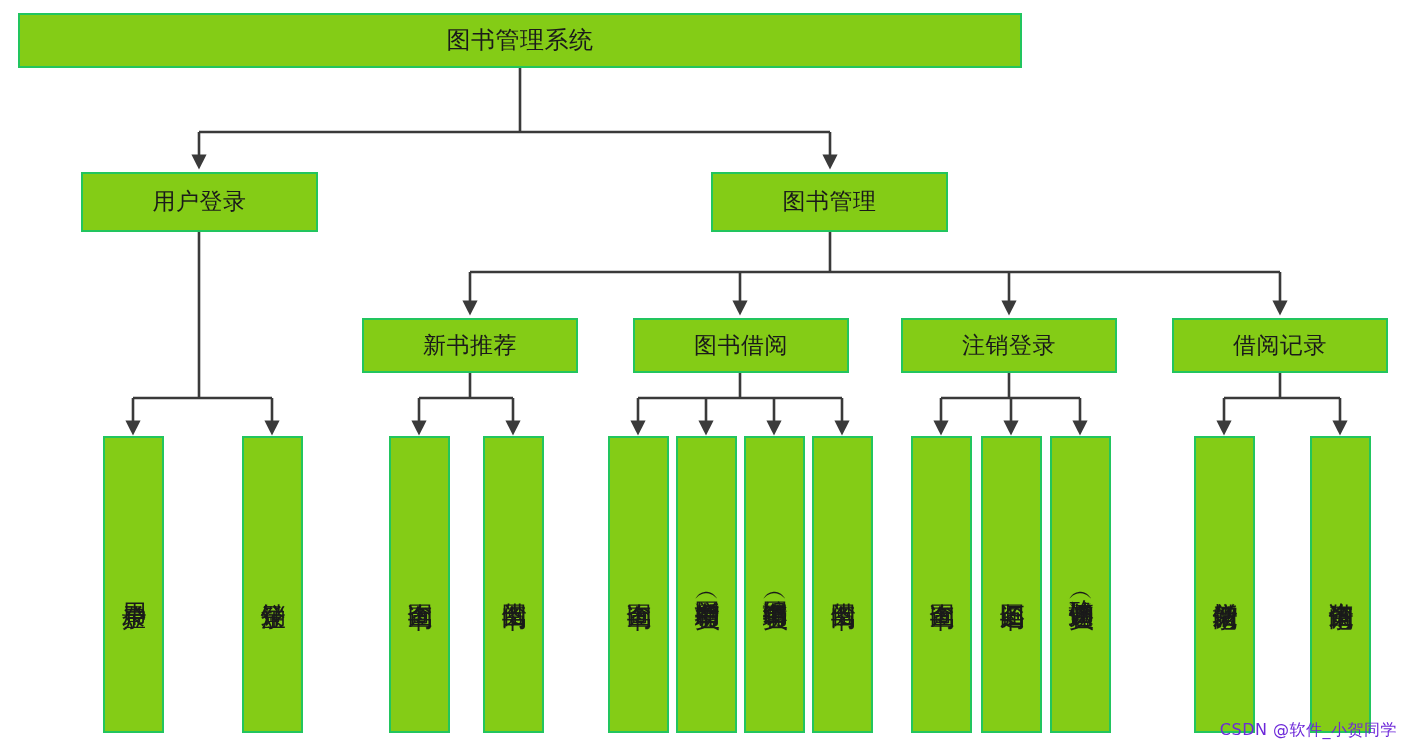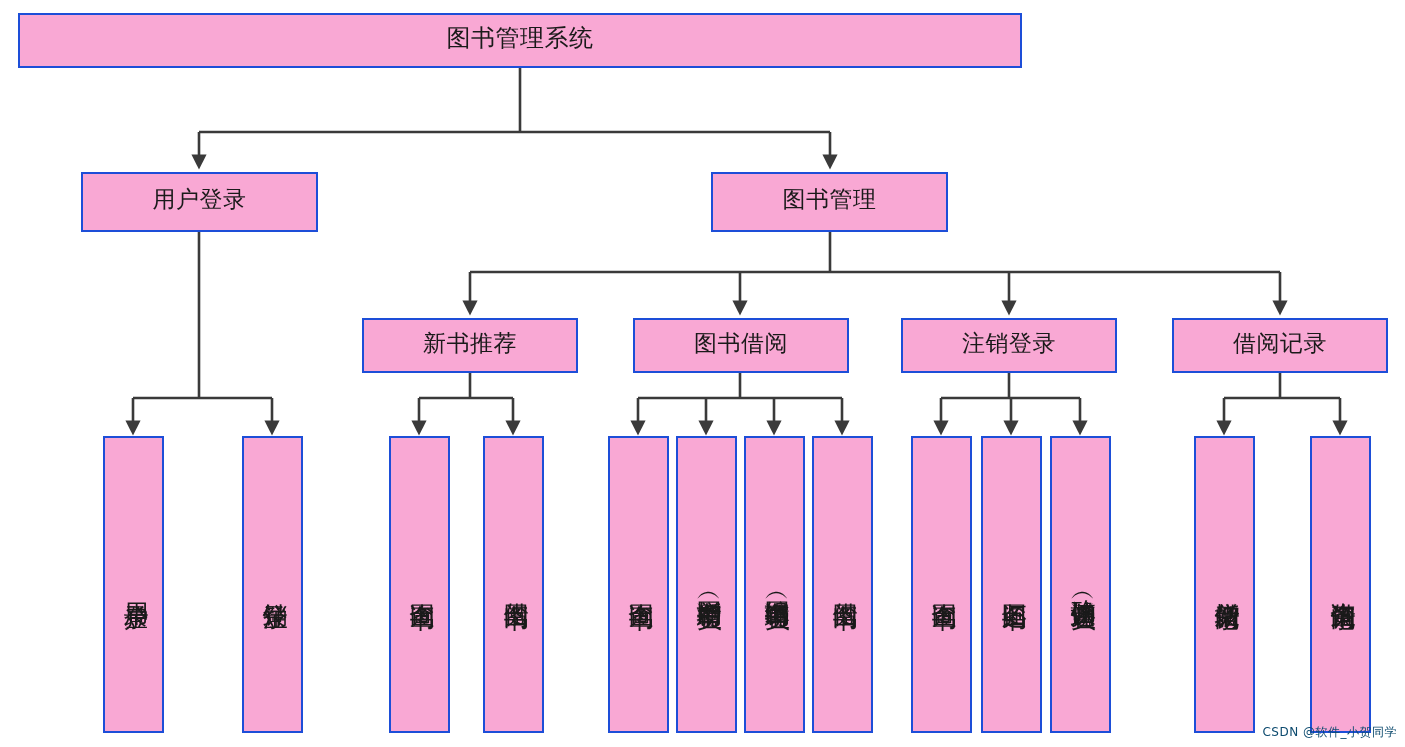--- a/index.html
+++ b/index.html
@@ -21,28 +21,27 @@
   .svg-layer {
     position: absolute;
     left: 0;
     top: 0;
     width: 1405px;
     height: 747px;
   }
   .node {
     position: absolute;
     box-sizing: border-box;
-    border: 2px solid #1d4ed8;
-    background: #f9a8d4;
+    border: 2px solid #22c55e;
+    background: #84cc16;
     display: flex;
     align-items: center;
     justify-content: center;
     color: #1a1a1a;
     z-index: 2;
-    font-family: Liberation Mono, monospace;
   }
   .node .label {
     display: block;
     text-align: center;
     line-height: 1.18;
     letter-spacing: 0.5px;
   }
   .node.horizontal .label {
     writing-mode: horizontal-tb;
     font-size: 23px;
@@ -60,22 +59,22 @@
     font-size: 25px;
     line-height: 1.05;
     letter-spacing: 1px;
     max-height: 270px;
     white-space: normal;
   }
   .watermark {
     position: absolute;
     right: 8px;
     bottom: 6px;
-    font-size: 12px;
-    color: #0c4a6e;
+    font-size: 16px;
+    color: #6d28d9;
     letter-spacing: 0.5px;
     z-index: 5;
     font-family: "DejaVu Sans", "Liberation Sans", sans-serif;
     white-space: nowrap;
   }
 </style>
 </head>
 <body>
 
 <div id="diagram-root">

